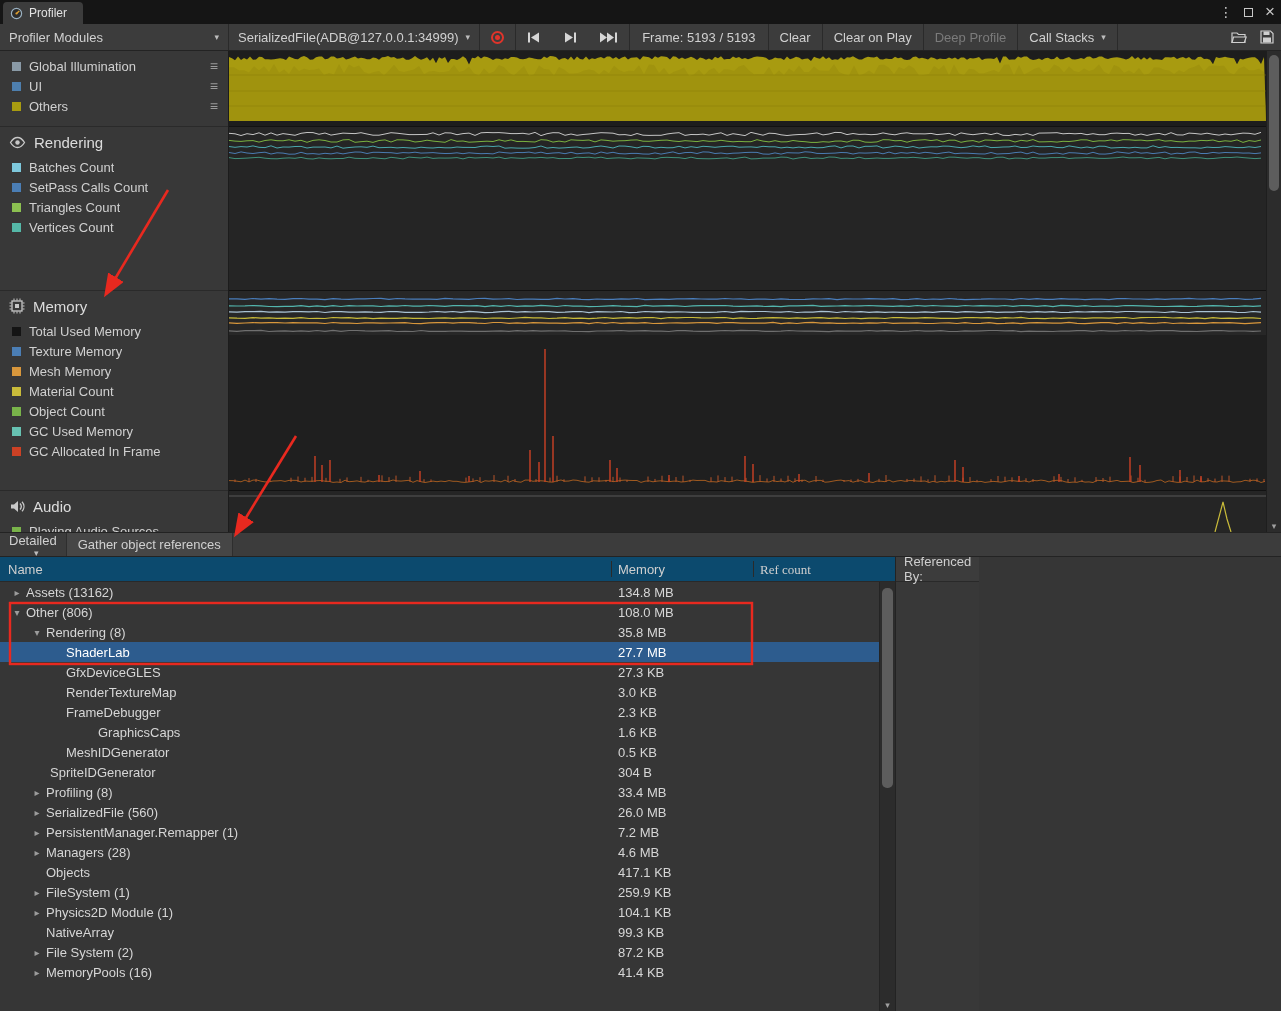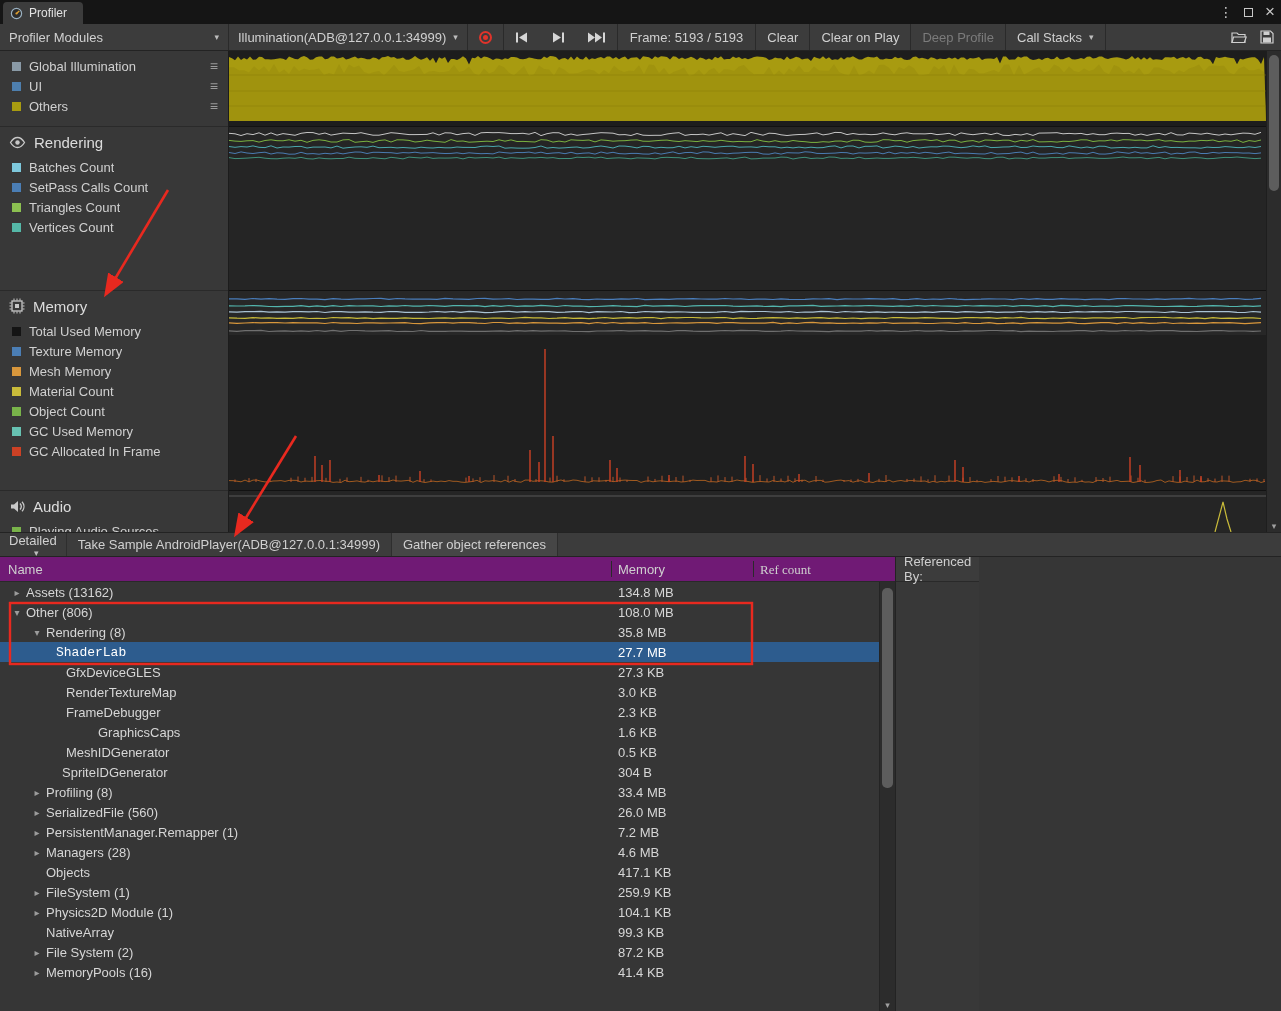--- a/index.html
+++ b/index.html
@@ -58,21 +58,21 @@
 
   
   .detailbar { height:25px; background:#3c3c3c; border-top:1px solid #232323; border-bottom:1px solid #232323; display:flex; align-items:center; font-size:13px; color:#d0d0d0; }
   .db-dd { height:100%; display:flex; align-items:center; padding:0 9px; cursor:pointer;flex-direction:column; }
   .db-btn { height:100%; display:flex; align-items:center; padding:0 11px; cursor:pointer; border-left:1px solid #2e2e2e; white-space:nowrap; }
   .db-btn.toggle { background:#464646; border-right:1px solid #2e2e2e; }
 
   
   .bottom { display:flex; height:454px; }
   .left-pane { flex:0 0 895px; position:relative; display:flex; flex-direction:column; }
-  .table-header { height:25px; background:#701a75; border-bottom:1px solid #292929; position:relative; flex:0 0 25px; }
+  .table-header { height:25px; background:#0c4a6e; border-bottom:1px solid #292929; position:relative; flex:0 0 25px; }
   .th { position:absolute; top:0; height:25px; display:flex; align-items:center; color:#cfcfcf; cursor:pointer; }
   .th-name { left:8px; }
   .th-mem { left:618px; }
   .th-ref { left:760px;font-family:Liberation Serif, serif; }
   .col-sep { position:absolute; top:4px; bottom:4px; width:1px; background:#2a2a2a; }
   .table-body { flex:1; background:#363636; overflow:hidden; position:relative; }
   .trow { position:relative; height:20px; width:879px; cursor:pointer; }
   .trow.selected { background:#2d5c8e; }
   .trow.selected .t-name, .trow.selected .t-mem { color:#ffffff; }
   .t-arrow { position:absolute; top:0; height:20px; width:14px; display:flex; align-items:center; justify-content:center; color:#9c9c9c; font-size:10px; }
@@ -114,21 +114,21 @@
         <span>×</span>
       </div>
   </div>
 
   <div class="toolbar">
     <div class="tb-modules">
       <span>Profiler Modules</span>
       <span class="dd-arrow">▾</span>
     </div>
     <div class="tb-dd">
-      <span>Illumination(ADB@127.0.0.1:34999)</span>
+      <span>SerializedFile(ADB@127.0.0.1:34999)</span>
       <span class="dd-arrow">▾</span>
     </div>
     <div class="tb-sep"></div>
     <div class="tb-btn">
       <span class="rec-ring">
           <span class="rec-dot"></span>
         </span>
     </div>
     <div class="tb-sep"></div>
     <div class="tb-btn">
@@ -454,21 +454,20 @@
       <div class="vthumb" style="top:4px;height:136px;"></div>
       <div class="scroll-down">▾</div>
     </div>
   </div>
 
   <div class="detailbar">
     <div class="db-dd">
       <span>Detailed</span>
       <span class="dd-arrow">▾</span>
     </div>
-    <div class="db-btn">Take Sample AndroidPlayer(ADB@127.0.0.1:34999)</div>
     <div class="db-btn toggle">Gather object references</div>
   </div>
 
   <div class="bottom">
     <div class="left-pane">
       <div class="table-header">
         <div class="th th-name">Name</div>
         <div class="col-sep" style="left:611px;"></div>
         <div class="th th-mem">Memory</div>
         <div class="col-sep" style="left:753px;"></div>
@@ -484,21 +483,21 @@
             <span class="t-arrow" style="left: 10px;">▾</span>
             <span class="t-name" style="left: 26px;">Other (806)</span>
             <span class="t-mem">108.0 MB</span>
           </div>
           <div class="trow">
             <span class="t-arrow" style="left: 30px;">▾</span>
             <span class="t-name" style="left: 46px;">Rendering (8)</span>
             <span class="t-mem">35.8 MB</span>
           </div>
           <div class="trow selected">
-            <span class="t-name" style="left: 56px; font-family: Liberation Mono, monospace;">ShaderLab</span>
+            <span class="t-name" style="left: 66px;">ShaderLab</span>
             <span class="t-mem">27.7 MB</span>
           </div>
           <div class="trow">
             <span class="t-name" style="left: 66px;">GfxDeviceGLES</span>
             <span class="t-mem">27.3 KB</span>
           </div>
           <div class="trow">
             <span class="t-name" style="left: 66px;">RenderTextureMap</span>
             <span class="t-mem">3.0 KB</span>
           </div>
@@ -508,21 +507,21 @@
           </div>
           <div class="trow">
             <span class="t-name" style="left: 66px; margin-left: 32px;">GraphicsCaps</span>
             <span class="t-mem">1.6 KB</span>
           </div>
           <div class="trow">
             <span class="t-name" style="left: 66px;">MeshIDGenerator</span>
             <span class="t-mem">0.5 KB</span>
           </div>
           <div class="trow">
-            <span class="t-name" style="left: 62px;">SpriteIDGenerator</span>
+            <span class="t-name" style="left: 50px;">SpriteIDGenerator</span>
             <span class="t-mem">304 B</span>
           </div>
           <div class="trow">
             <span class="t-arrow" style="left: 30px;">▸</span>
             <span class="t-name" style="left: 46px;">Profiling (8)</span>
             <span class="t-mem">33.4 MB</span>
           </div>
           <div class="trow">
             <span class="t-arrow" style="left: 30px;">▸</span>
             <span class="t-name" style="left: 46px;">SerializedFile (560)</span>

